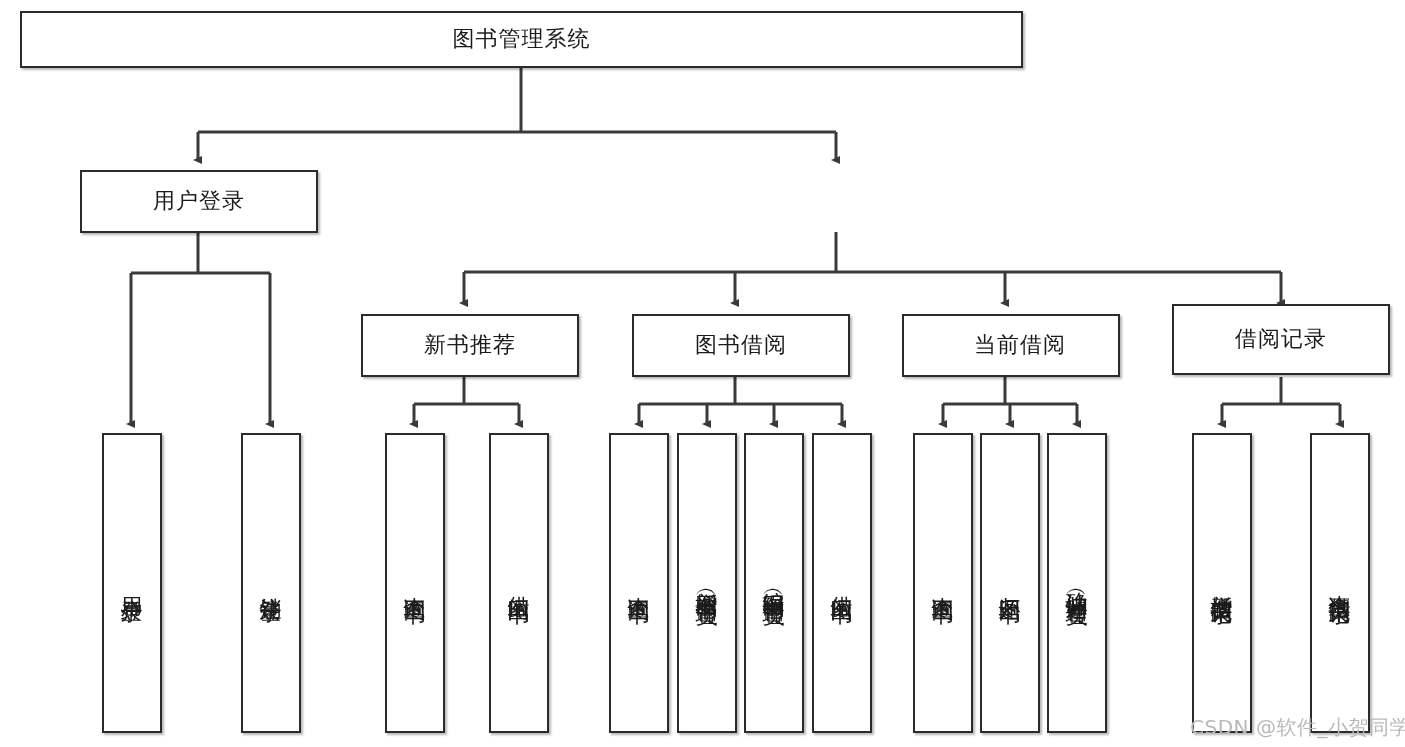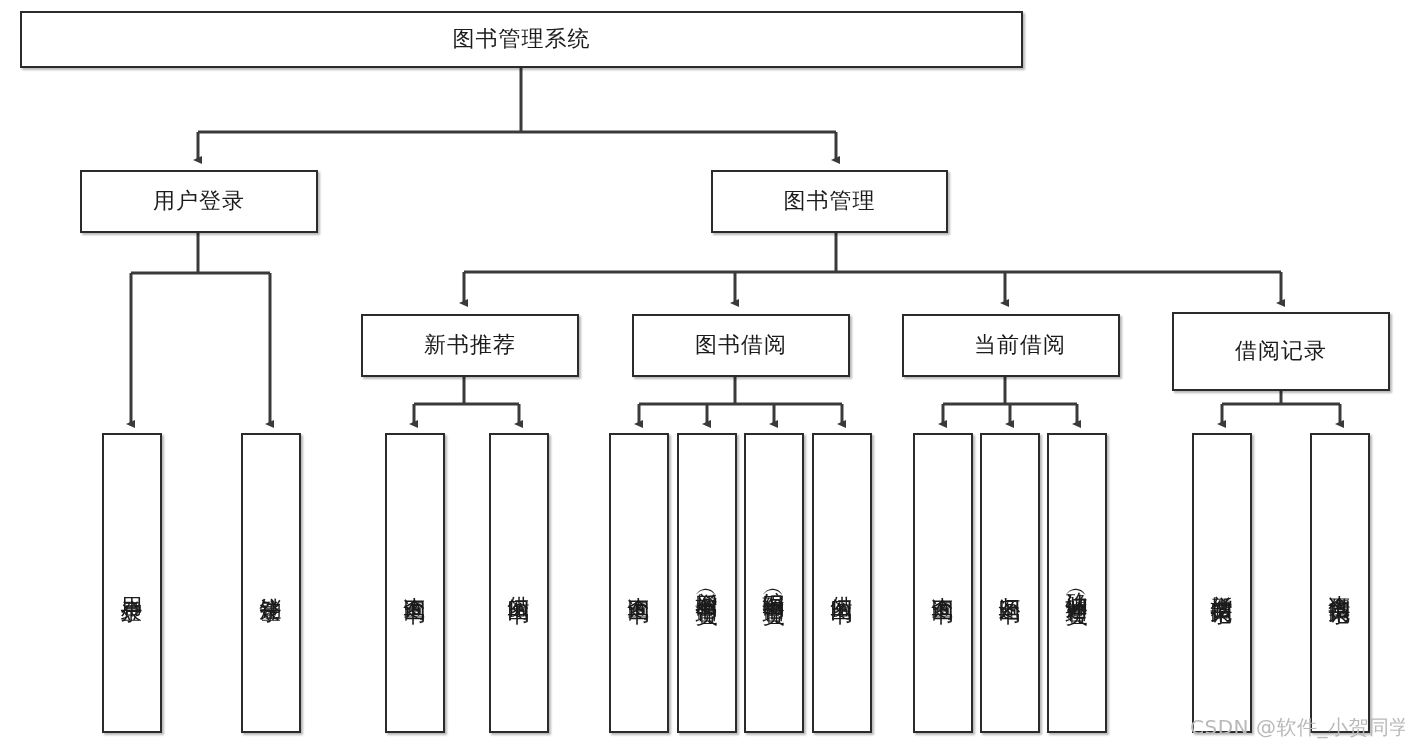--- a/index.html
+++ b/index.html
@@ -118,34 +118,31 @@
     </g>
   </svg>
 
   <div class="node" style="left:20px; top:11px; width:1003px; height:57px;">
     <span class="label">图书管理系统</span>
   </div>
 
   <div class="node" style="left:80px; top:170px; width:238px; height:63px;">
     <span class="label">用户登录</span>
   </div>
-  <div class="node" style="left:711px; top:170px; width:237px; height:63px;">
-    <span class="label">图书管理</span>
-  </div>
 
   <div class="node" style="left:632px; top:314px; width:218px; height:63px;">
     <span class="label">图书借阅</span>
   </div>
   <div class="node" style="left:361px; top:314px; width:218px; height:63px;">
     <span class="label">新书推荐</span>
   </div>
   <div class="node" style="left:902px; top:314px; width:218px; height:63px;padding-left:18px;">
     <span class="label">当前借阅</span>
   </div>
-  <div class="node" style="left:1172px; top:312px; width:218px; height:79px;">
+  <div class="node" style="left:1172px; top:304px; width:218px; height:71px;">
     <span class="label">借阅记录</span>
   </div>
 
   <div class="node vertical" style="left:102px; top:433px; width:60px; height:300px;">
     <span class="label">用户登录</span>
   </div>
   <div class="node vertical" style="left:241px; top:433px; width:60px; height:300px;">
     <span class="label">注销登录</span>
   </div>
 

